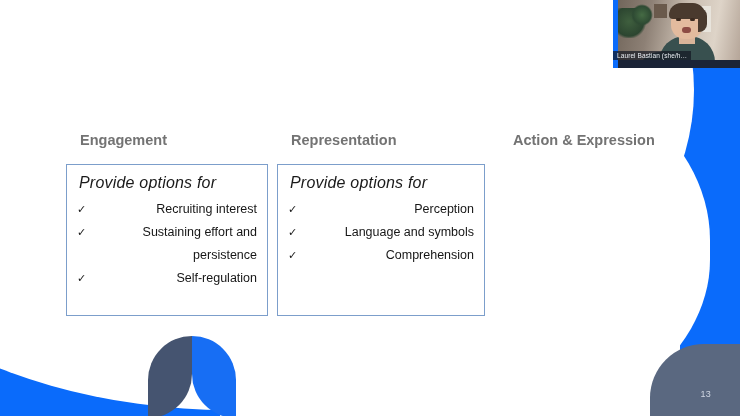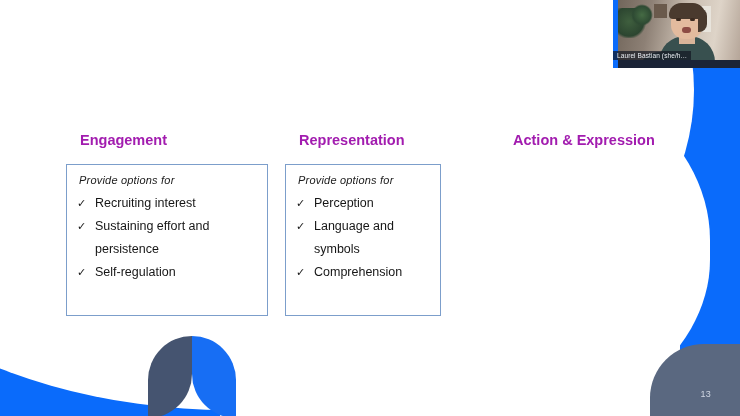--- a/index.html
+++ b/index.html
@@ -144,43 +144,43 @@
     top: 132px;
     width: 740px;
     height: 200px;
   }
 
   .col {
     position: absolute;
     top: 0;
   }
   .col-0 { left: 66px;  width: 202px; }
-  .col-1 { left: 285px; width: 156px; }
+  .col-1 { left: 277px; width: 208px; }
   .col-2 { left: 505px; width: 200px; }
 
   .col-heading {
     font-size: 14.5px;
     font-weight: bold;
-    color: #a21caf;
+    color: #737373;
     margin: 0 0 16px 14px;
     white-space: nowrap;
   }
   .col-2 .col-heading { margin-left: 8px; }
 
   .options-box {
     border: 1px solid #7c9ecb;
     background: #ffffff;
     height: 152px;
     box-sizing: border-box;
     padding: 9px 10px 0 10px;
   }
 
   .box-lead {
     font-style: italic;
-    font-size: 11px;
+    font-size: 16px;
     color: #1a1a1a;
     margin: 0 0 6px 2px;
     letter-spacing: .2px;
   }
 
   .opt-list {
     list-style: none;
     margin: 0;
     padding: 0;
   }
@@ -192,20 +192,21 @@
     line-height: 23px;
   }
   .opt-check {
     flex: 0 0 18px;
     font-size: 11px;
     color: #161616;
     line-height: 23px;
   }
   .opt-text {
     flex: 1 1 auto;
+    text-align: right;
   }
   .opt-item.cont .opt-check { visibility: hidden; }
 
   
   .webcam {
     position: absolute;
     right: 0;
     top: 0;
     width: 127px;
     height: 68px;

